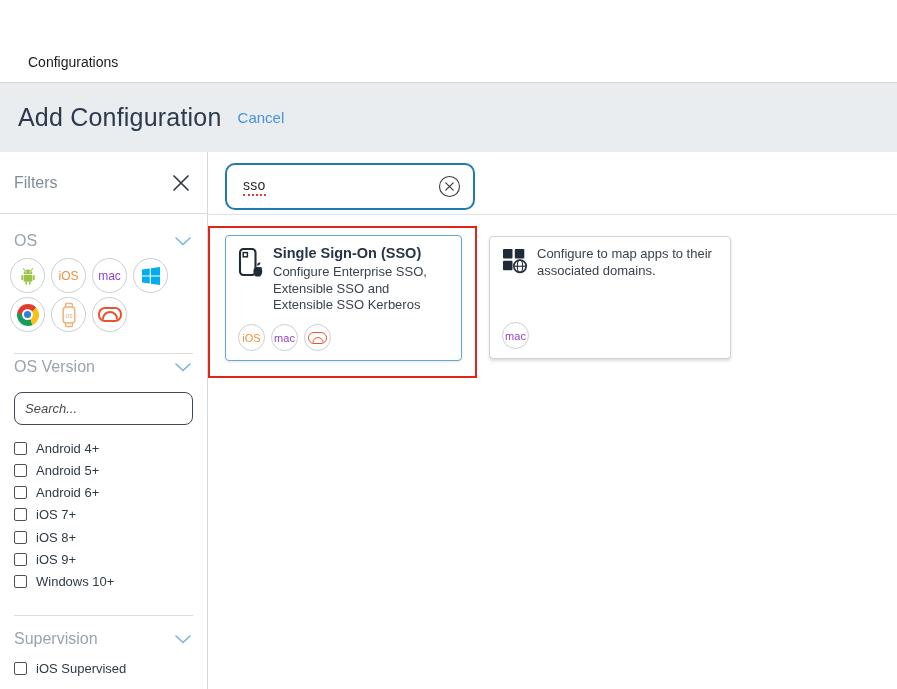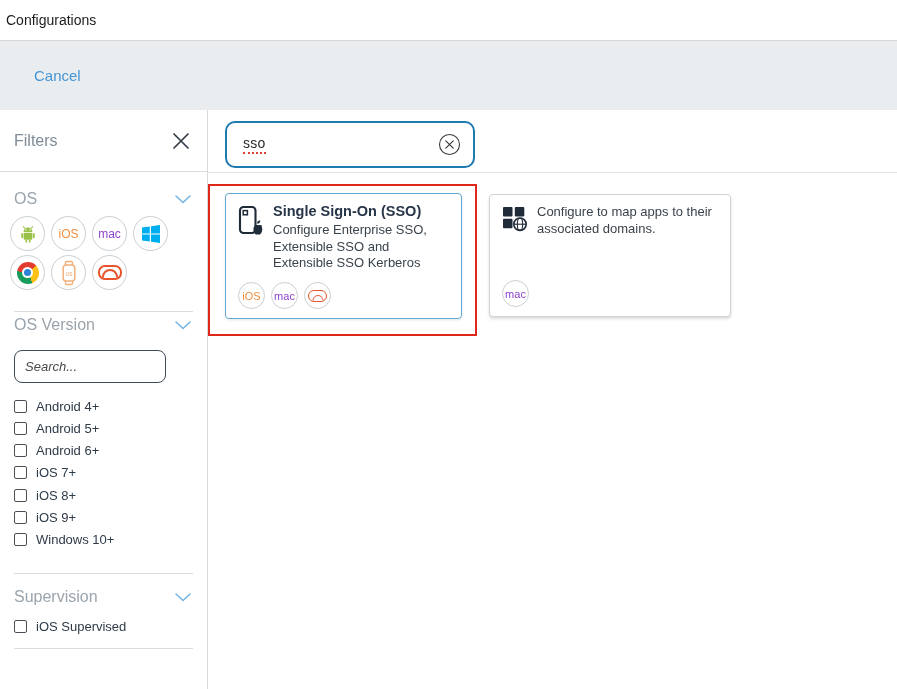--- a/index.html
+++ b/index.html
@@ -1,21 +1,21 @@
 <!DOCTYPE html>
 <html><head>
 <meta charset="utf-8">
 <style>
   * { margin:0; padding:0; box-sizing:border-box; }
   html,body { width:897px; height:689px; overflow:hidden; background:#fff;
     font-family:"Liberation Sans", sans-serif; color:#2e3b48; }
 
   
   .topbar { height:41px; background:#fff; border-bottom:1px solid #d6d6d6;
-    display:flex; align-items:center; padding:0 6px; }
+    display:flex; align-items:center; padding:0 28px;margin-top:42px; }
   .topbar-title { font-size:14px; color:#1c1c1e; }
 
   
   .page-header { height:69px; background:#e9edf0; display:flex; align-items:center; padding:0 18px; }
   .page-title { font-size:25px; color:#2c3a4b; letter-spacing:.2px; }
   .cancel-link { font-size:15px; color:#4694d4; margin-left:16px; cursor:pointer; }
 
   
   .body { display:flex; height:579px; }
   .sidebar { width:208px; border-right:1px solid #d6dadd; background:#fff; flex:none; }
@@ -36,21 +36,21 @@
     display:flex; align-items:center; justify-content:center; background:#fff; cursor:pointer; }
   .os-txt { font-size:12px; }
   .txt-ios { color:#f08f3e; }
   .txt-mac { color:#8e44cc; }
 
   .divider { height:1px; background:#d9dde0; margin:0 14px; }
   .div-1 { margin-top:21px; }
   .div-2 { margin-top:25px; }
   .div-3 { margin-top:13px; }
 
-  .side-search { display:block; width:152px; height:33px; margin:16px 0 0 14px;
+  .side-search { display:block; width:179px; height:33px; margin:16px 0 0 14px;
     border:1.5px solid #3e4a57; border-radius:8px; padding:0 10px;
     font-family:"Liberation Sans", sans-serif; font-style:italic; font-size:13px; color:#4a4a4a;
     outline:none; background:#fff; }
   .side-search::placeholder { color:#4a4a4a; font-style:italic; }
 
   .cb-list { margin:15px 0 0 14px; }
   .cb-row { display:flex; align-items:center; height:16px; margin-bottom:6.3px; cursor:pointer; }
   .cb-box { width:13px; height:13px; border:1.2px solid #4b5157; border-radius:2px;
     background:#fff; margin-right:9px; flex:none; }
   .cb-label { font-size:13px; color:#2e3b48; }
@@ -99,20 +99,21 @@
   .goggles-sm::after { width:9px; height:9px; bottom:-5px; border-width:1.8px; }
 </style>
 </head>
 <body>
 
 <div class="topbar">
   <span class="topbar-title">Configurations</span>
 </div>
 
 <div class="page-header">
+  <span class="page-title">Add Configuration</span>
   <span class="cancel-link">Cancel</span>
 </div>
 
 <div class="body">
 
   <div class="sidebar">
 
     <div class="filters-head">
       <span class="filters-title">Filters</span>
       <span class="icon-btn">

